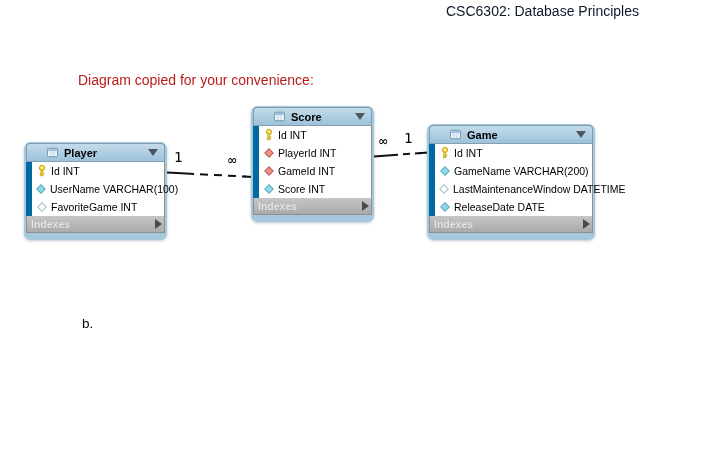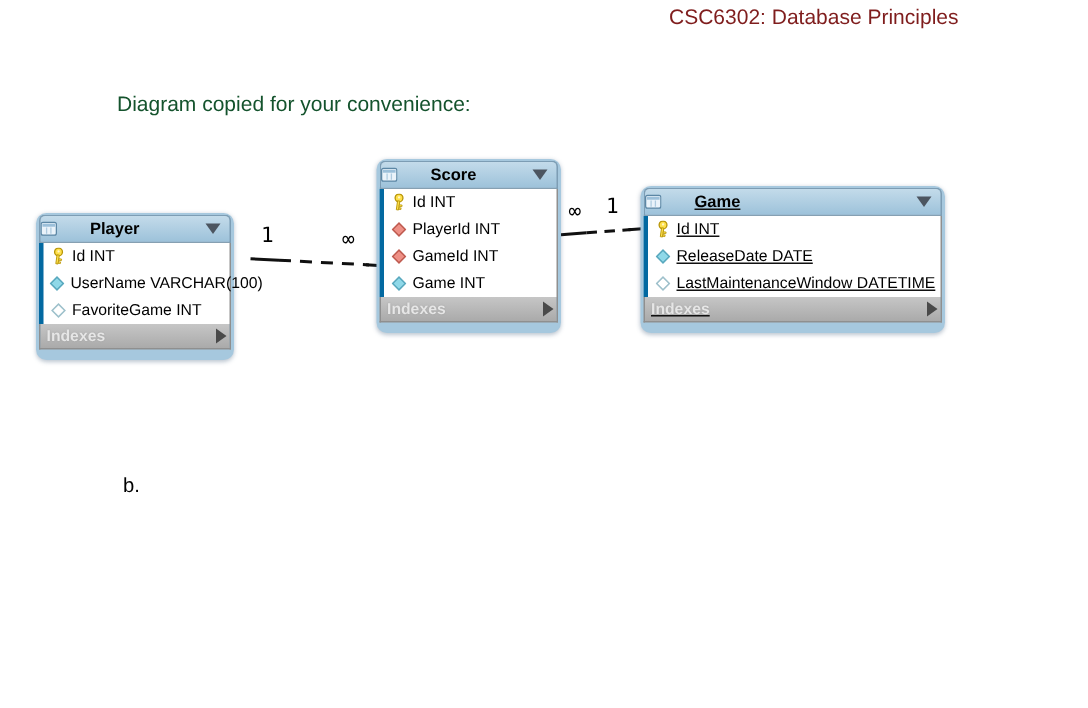--- a/index.html
+++ b/index.html
@@ -1,57 +1,57 @@
 <!DOCTYPE html>
 <html><head>
 <meta charset="utf-8">
 <style>
   * { margin:0; padding:0; box-sizing:border-box; }
   html,body { background:#ffffff; }
   .page {
     position:relative; width:725px; height:472px; background:#ffffff;
     font-family:"Liberation Sans", sans-serif; color:#111; overflow:hidden;
   }
-  .course-title { position:absolute; left:446px; top:3px; font-size:14px; color:#7f1d1d; white-space:nowrap; }
-  .intro-text  { position:absolute; left:78px;  top:61px; font-size:14px; color:#14532d; white-space:nowrap; }
+  .course-title { position:absolute; left:446px; top:3px; font-size:14px; color:#0f172a; white-space:nowrap; }
+  .intro-text  { position:absolute; left:78px;  top:72px; font-size:14px; color:#b91c1c; white-space:nowrap; }
 
   
   .db-table {
     position:absolute; background:#a6c8de; border-radius:7px;
     padding:1px 2px 7px 2px; box-shadow:0 1px 3px rgba(60,90,120,0.35);
   }
   .tbl-header {
-    height:19px; display:flex; align-items:center; gap:22px; padding:0 6px 0 0;
+    height:19px; display:flex; align-items:center; gap:6px; padding:0 6px 0 20px;
     background:linear-gradient(#c3dbea,#9dc2da);
     border:1px solid #7d9db4; border-bottom:1px solid #86a0b2;
     border-radius:4px 4px 0 0;
   }
   .tbl-name { font-size:11px; font-weight:bold; color:#000; }
   .tbl-collapse {
     margin-left:auto; width:0; height:0;
     border-left:5px solid transparent; border-right:5px solid transparent;
     border-top:7px solid #4c5560;
   }
-  .tbl-body { background:#ffffff; border-left:3px solid #0369a1; border-right:1px solid #8f8f8f; }
+  .tbl-body { background:#ffffff; border-left:6px solid #0369a1; border-right:1px solid #8f8f8f; }
   .row { height:18px; display:flex; align-items:center; gap:4px; padding-left:4px; white-space:nowrap; }
   .cicon { display:inline-flex; width:11px; justify-content:center; }
   .ctext { font-size:10.5px; color:#000; }
   .tbl-footer {
     height:17px; display:flex; align-items:center; padding:0 2px 0 4px;
     background:linear-gradient(#c6c6c6,#aaaaaa); border:1px solid #8f8f8f; border-top:none;
   }
   .idx-label { font-size:10.5px; font-weight:bold; color:#e6e6e6; text-shadow:0 0 1px #9a9a9a; }
   .tbl-expand {
     margin-left:auto; width:0; height:0;
     border-top:5px solid transparent; border-bottom:5px solid transparent;
     border-left:7px solid #4a4a4a;
   }
-  #table-player { left:24px;  top:142px; width:132px; }
+  #table-player { left:24px;  top:142px; width:143px; }
   #table-score  { left:251px; top:106px; width:123px; }
-  #table-game   { left:427px; top:124px; width:203px;text-decoration:underline; }
+  #table-game   { left:427px; top:124px; width:168px; }
 
   .rel-overlay { position:absolute; left:0; top:0; pointer-events:none; }
   .cardinality {
     position:absolute; font-family:"DejaVu Sans Mono", monospace;
     font-size:14px; color:#000; line-height:14px;
   }
   #rel1-one  { left:174px; top:150px; }
   #rel1-many { left:228px; top:153px; }
   #rel2-many { left:379px; top:134px; }
   #rel2-one  { left:404px; top:131px; }
@@ -180,21 +180,21 @@
             </svg>
           </span>
           <span class="ctext">GameId INT</span>
         </div>
         <div class="row">
           <span class="cicon">
             <svg width="10" height="10" viewBox="0 0 10 10">
               <rect x="2" y="2" width="6" height="6" transform="rotate(45 5 5)" fill="#8fd8e8" stroke="#58a8be" stroke-width="1"></rect>
             </svg>
           </span>
-          <span class="ctext">Game INT</span>
+          <span class="ctext">Score INT</span>
         </div>
       </div>
     <div class="tbl-footer">
       <span class="idx-label">Indexes</span>
       <span class="tbl-expand"></span>
     </div>
   </div>
 
   <div class="db-table" id="table-game">
     <div class="tbl-header">
@@ -223,29 +223,37 @@
             </svg>
           </span>
           <span class="ctext">Id INT</span>
         </div>
         <div class="row">
           <span class="cicon">
             <svg width="10" height="10" viewBox="0 0 10 10">
               <rect x="2" y="2" width="6" height="6" transform="rotate(45 5 5)" fill="#8fd8e8" stroke="#58a8be" stroke-width="1"></rect>
             </svg>
           </span>
+          <span class="ctext">GameName VARCHAR(200)</span>
+        </div>
+        <div class="row">
+          <span class="cicon">
+            <svg width="10" height="10" viewBox="0 0 10 10">
+              <rect x="2" y="2" width="6" height="6" transform="rotate(45 5 5)" fill="#ffffff" stroke="#9dc0cb" stroke-width="1"></rect>
+            </svg>
+          </span>
+          <span class="ctext">LastMaintenanceWindow DATETIME</span>
+        </div>
+        <div class="row">
+          <span class="cicon">
+            <svg width="10" height="10" viewBox="0 0 10 10">
+              <rect x="2" y="2" width="6" height="6" transform="rotate(45 5 5)" fill="#8fd8e8" stroke="#58a8be" stroke-width="1"></rect>
+            </svg>
+          </span>
           <span class="ctext">ReleaseDate DATE</span>
-        </div>
-        <div class="row">
-          <span class="cicon">
-            <svg width="10" height="10" viewBox="0 0 10 10">
-              <rect x="2" y="2" width="6" height="6" transform="rotate(45 5 5)" fill="#ffffff" stroke="#9dc0cb" stroke-width="1"></rect>
-            </svg>
-          </span>
-          <span class="ctext">LastMaintenanceWindow DATETIME</span>
         </div>
       </div>
     <div class="tbl-footer">
       <span class="idx-label">Indexes</span>
       <span class="tbl-expand"></span>
     </div>
   </div>
 
   <div class="question">
     <span class="q-label">b.</span>

